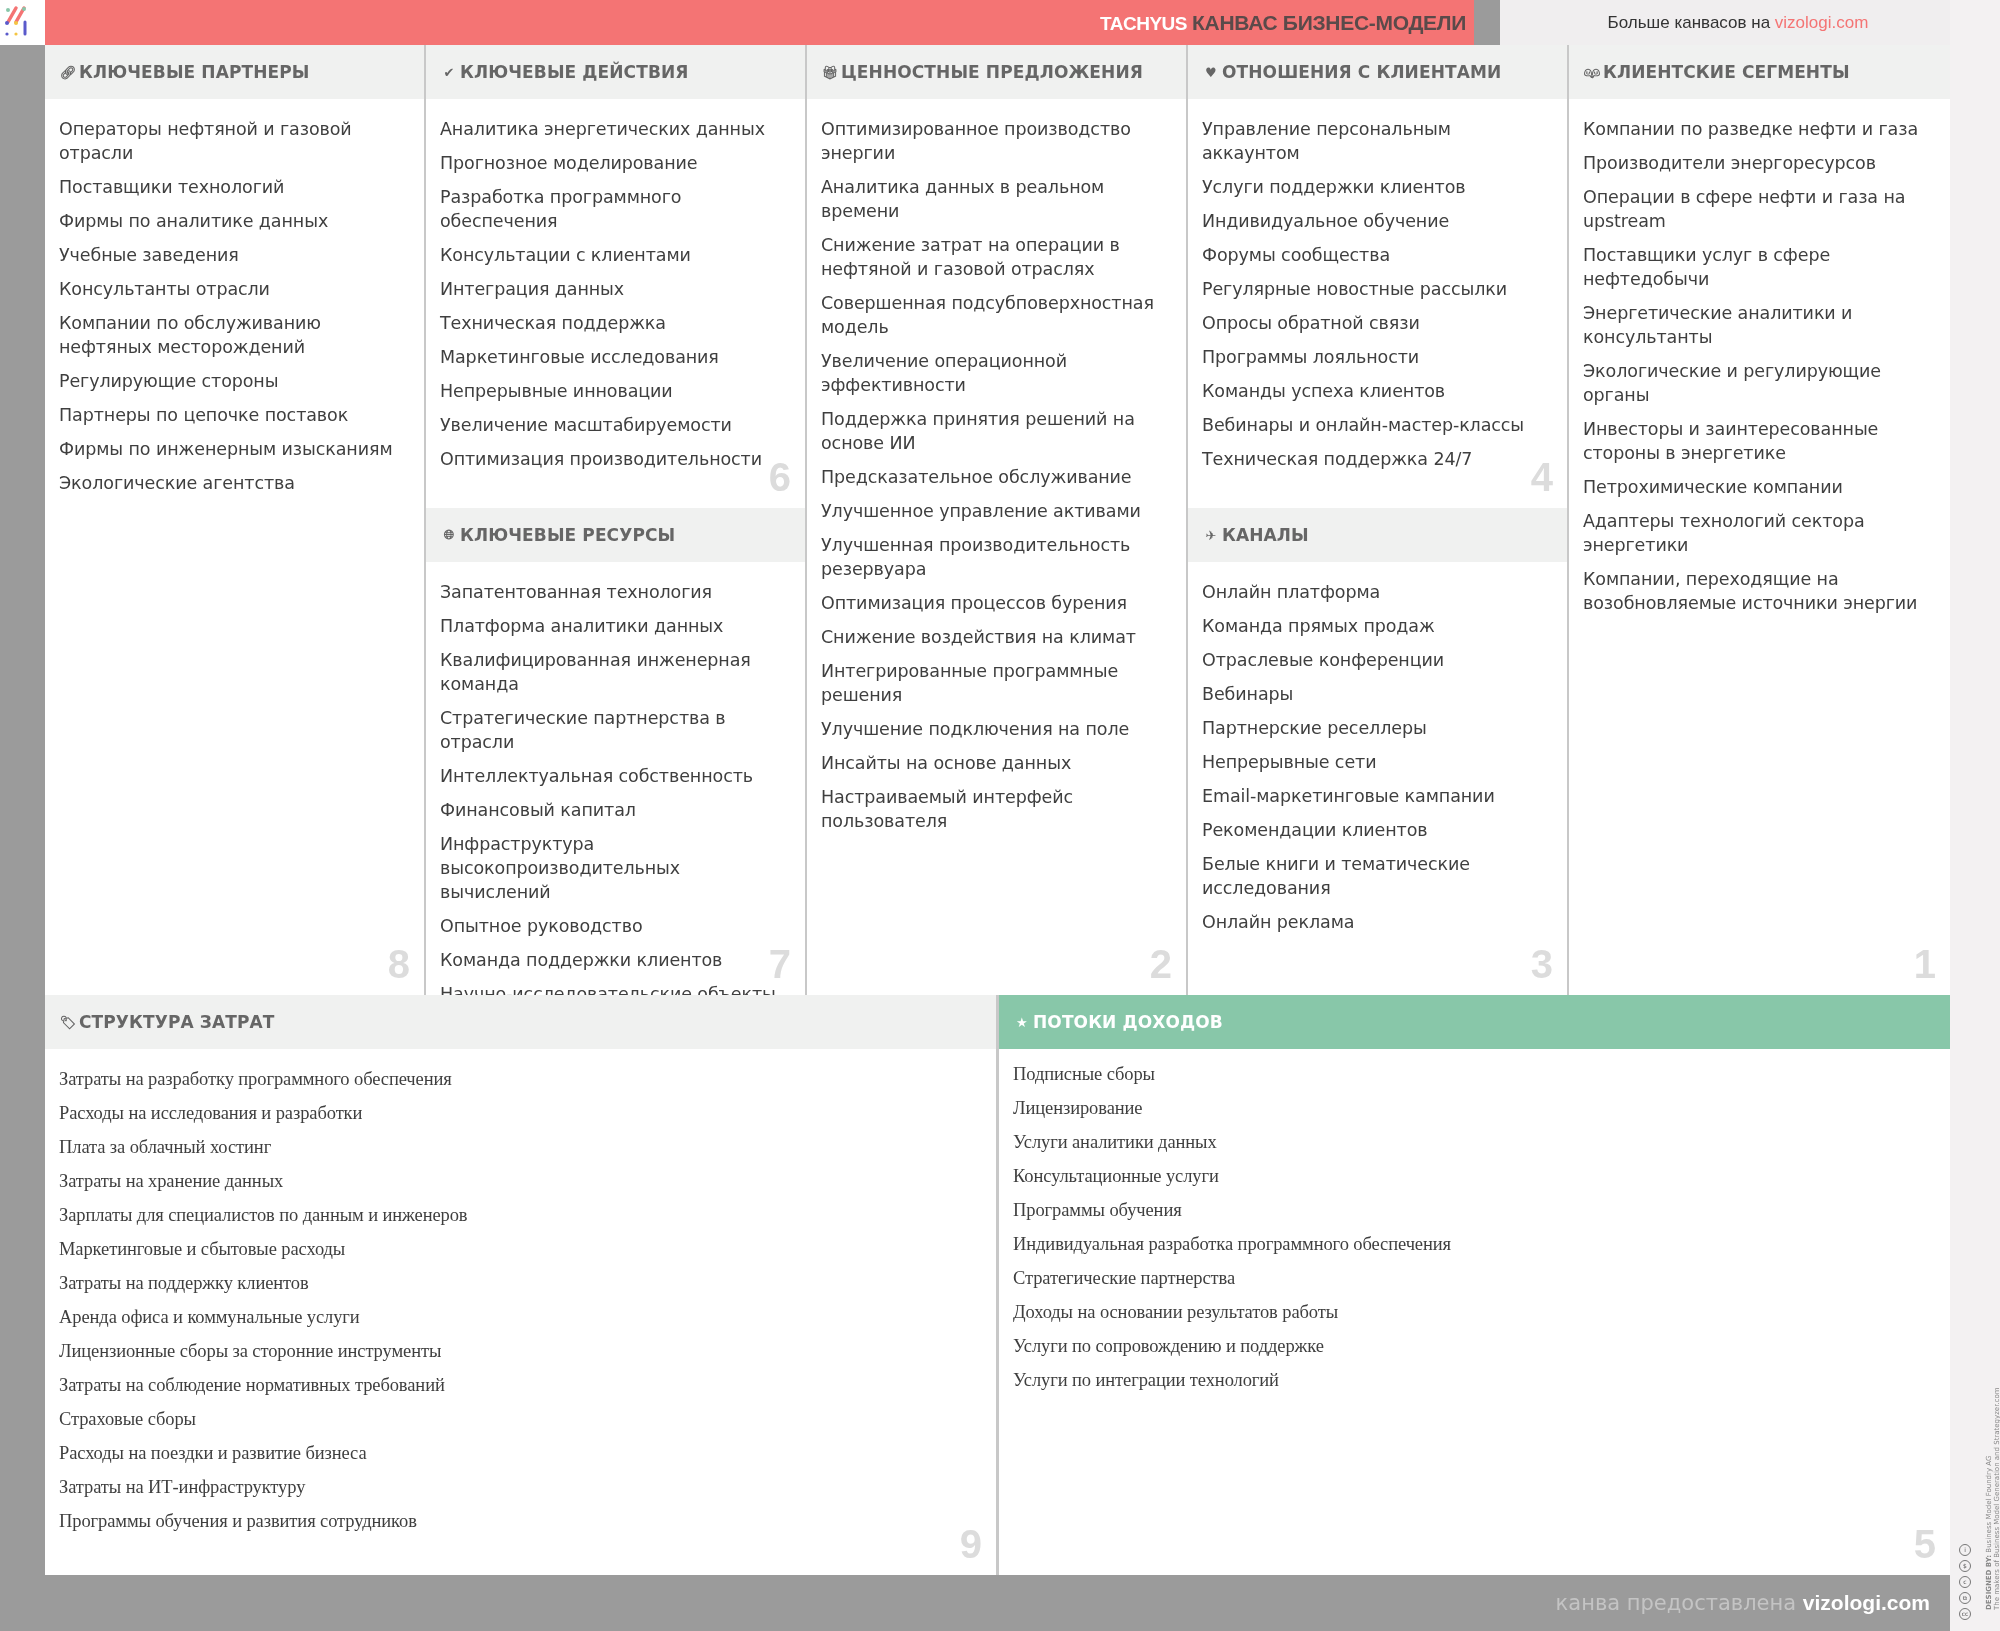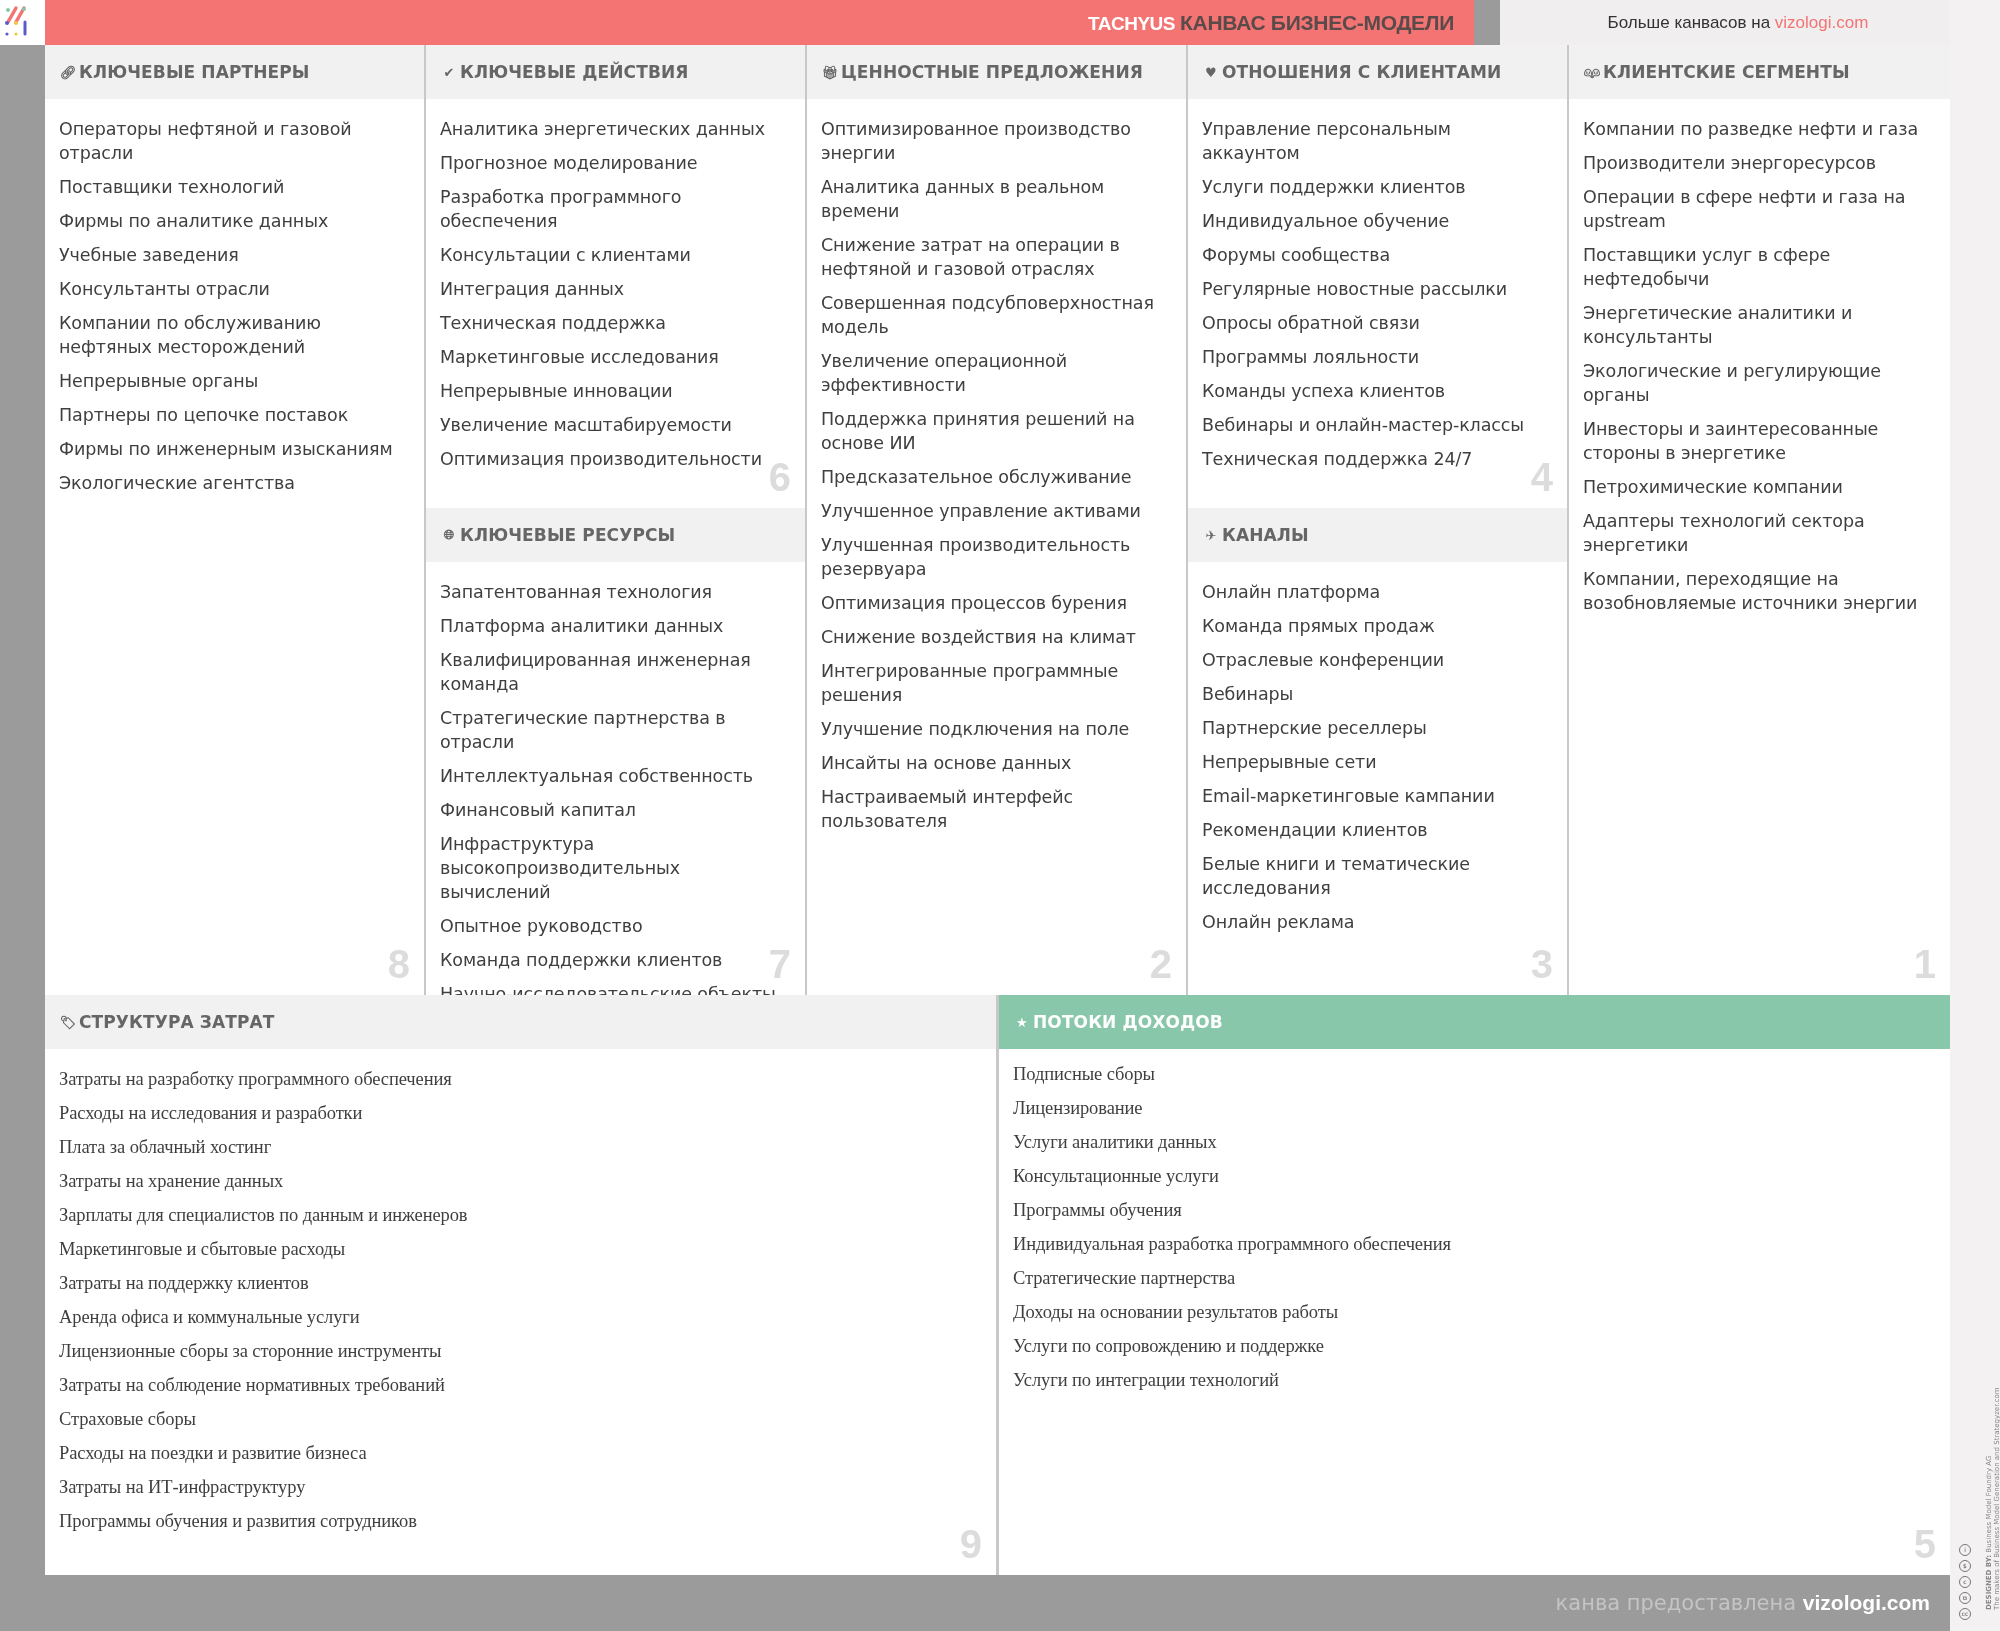--- a/index.html
+++ b/index.html
@@ -1,19 +1,19 @@
 <!DOCTYPE html>
 <html><head>
 <meta charset="utf-8">
 <style>
   * { box-sizing: border-box; margin: 0; padding: 0; }
   html, body { width: 2000px; height: 1631px; overflow: hidden; }
   body { background: #9b9b9b; font-family: "DejaVu Sans", sans-serif; color: #444; position: relative; }
   .logo-box { position: absolute; left: 0; top: 0; width: 45px; height: 45px; background: #fff; }
-  .topbar { position: absolute; left: 45px; top: 0; width: 1429px; height: 45px; background: #f47474; text-align: right; padding-right: 20px; line-height: 45px; }
+  .topbar { position: absolute; left: 45px; top: 0; width: 1429px; height: 45px; background: #f47474; text-align: right; padding-right: 8px; line-height: 45px; }
   .topbar .brand { color: #fff; font-family: "Liberation Sans", sans-serif; font-weight: bold; font-size: 19px; letter-spacing: -0.5px; }
   .topbar .title { color: #5a4a4a; font-family: "Liberation Sans", sans-serif; font-weight: bold; font-size: 21px; letter-spacing: -0.3px; }
   .more-bar { position: absolute; left: 1474px; top: 0; width: 476px; height: 45px; background: #f0eeef; line-height: 45px; text-align: center; font-family: "Liberation Sans", sans-serif; font-size: 17px; color: #333; margin-left: 26px; }
   .more-bar .link { color: #f47474; }
   .right-strip { position: absolute; left: 1950px; top: 0; width: 50px; height: 1631px; background: #f3f1f2; }
   .canvas { position: absolute; left: 45px; top: 45px; width: 1905px; height: 1530px; background: #fff; }
   .block { position: absolute; background: #fff; border-right: 2px solid #c8c8c8; overflow: hidden; }
   .block.last { border-right: none; }
   .block-head { height: 54px; background: #f0f1f0; display: flex; align-items: center; padding-left: 14px; font-family: "DejaVu Sans", sans-serif; font-weight: bold; font-size: 17px; color: #666; letter-spacing: 0.1px; }
   .block-head .ic { display: inline-block; width: 18px; font-size: 13px; color: #666; margin-right: 2px; text-align: center; }
@@ -64,21 +64,21 @@
       <span class="ic">🔗︎</span>
       <span>КЛЮЧЕВЫЕ ПАРТНЕРЫ</span>
     </div>
     <ul class="items">
         <li>Операторы нефтяной и газовой отрасли</li>
         <li>Поставщики технологий</li>
         <li>Фирмы по аналитике данных</li>
         <li>Учебные заведения</li>
         <li>Консультанты отрасли</li>
         <li>Компании по обслуживанию нефтяных месторождений</li>
-        <li>Непрерывные органы</li>
+        <li>Регулирующие стороны</li>
         <li>Партнеры по цепочке поставок</li>
         <li>Фирмы по инженерным изысканиям</li>
         <li>Экологические агентства</li>
       </ul>
     <div class="num">8</div>
   </div>
 
   <div class="block" style="left:381px; top:0; width:381px; height:463px; border-bottom: 0;">
     <div class="block-head">
       <span class="ic">✔</span>

